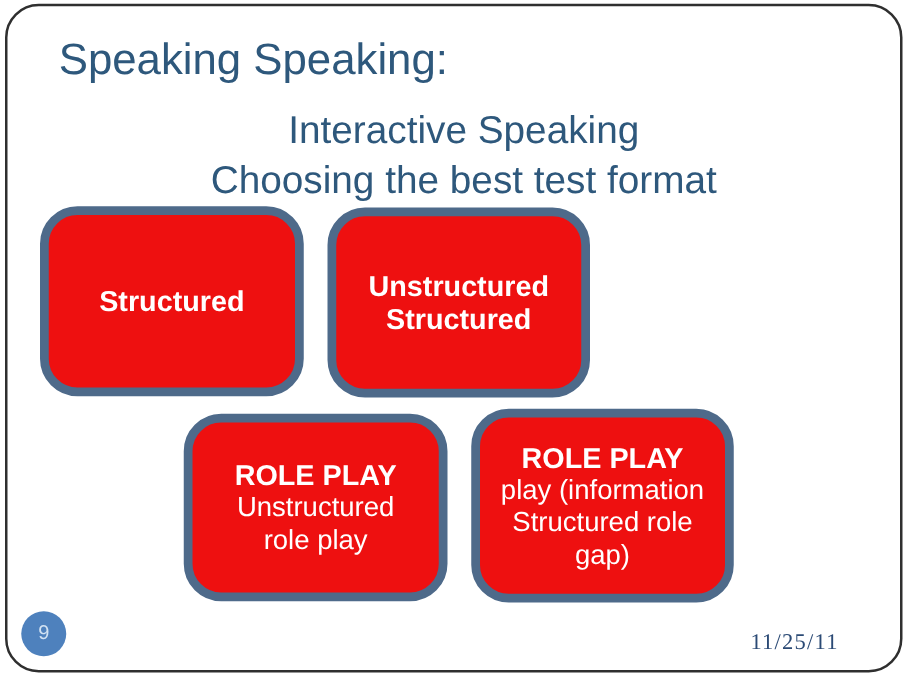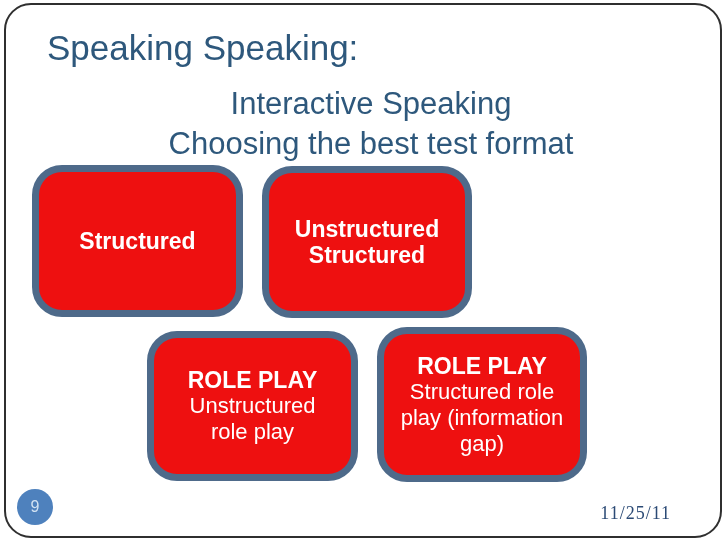--- a/index.html
+++ b/index.html
@@ -107,22 +107,22 @@
 </div>
 
 <div class="shape-box box-role-play-unstructured">
   <div class="bold-line">ROLE PLAY</div>
   <div>Unstructured</div>
   <div>role play</div>
 </div>
 
 <div class="shape-box box-role-play-structured">
   <div class="bold-line">ROLE PLAY</div>
+  <div>play (information</div>
   <div>Structured role</div>
-  <div>play (information</div>
   <div>gap)</div>
 </div>
 
 <div class="page-number-badge">
   <span>9</span>
 </div>
 
 <div class="slide-date">11/25/11</div>
 
 </body></html>

